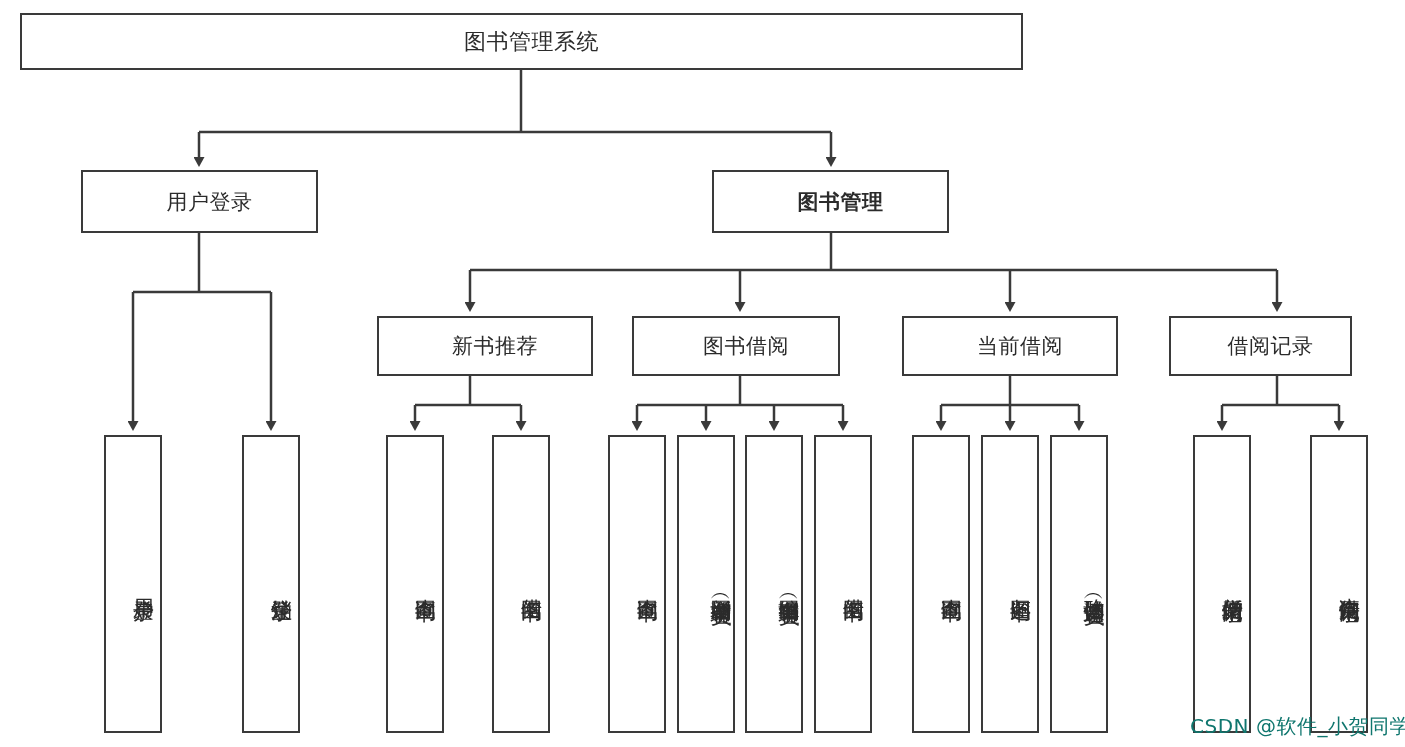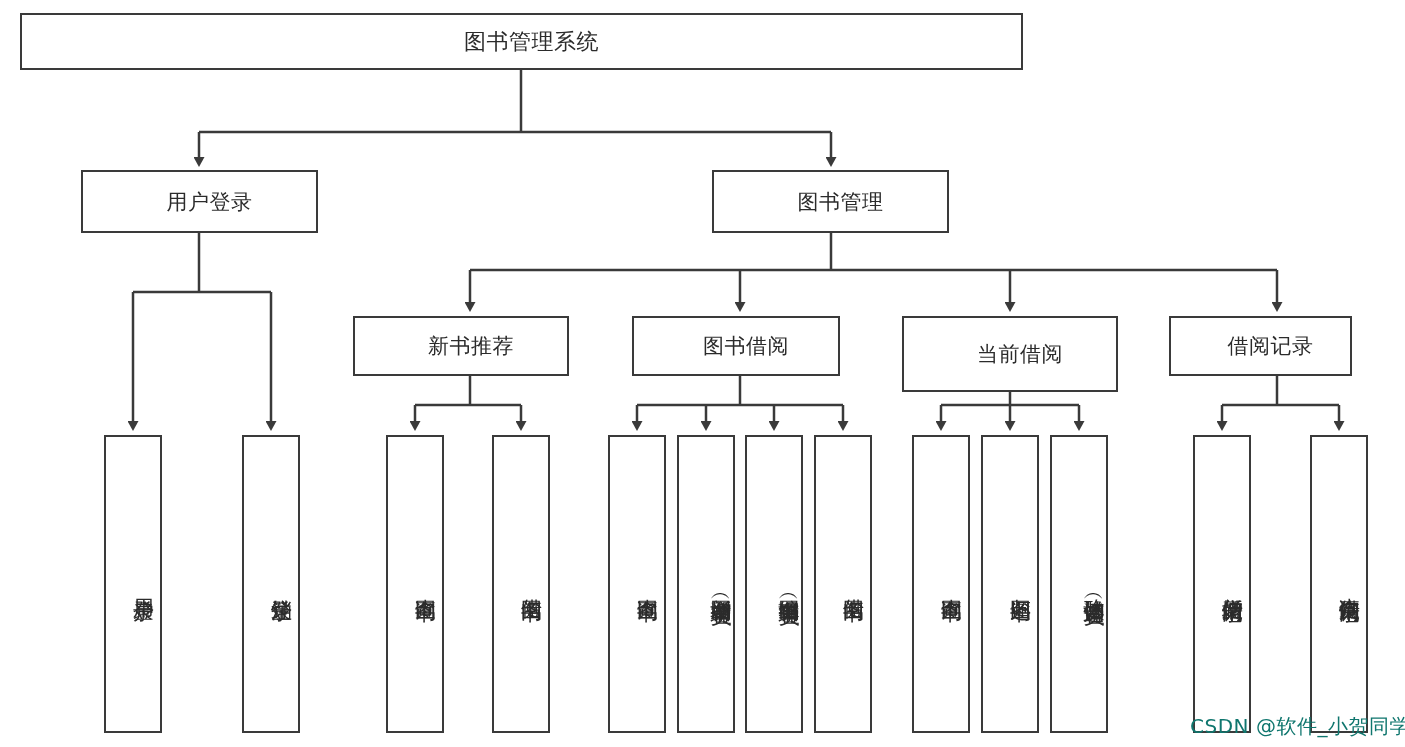--- a/index.html
+++ b/index.html
@@ -130,31 +130,31 @@
     </g>
   </svg>
 
   <div class="node node-h node-root" style="left:20px; top:13px; width:1003px; height:57px;">
     <span>图书管理系统</span>
   </div>
 
   <div class="node node-h" style="left:81px; top:170px; width:237px; height:63px;">
     <span>用户登录</span>
   </div>
-  <div class="node node-h" style="left:712px; top:170px; width:237px; height:63px;">
+  <div class="node node-h" style="left:712px; top:170px; width:237px; height:63px;font-weight:bold;">
     <span>图书管理</span>
   </div>
 
-  <div class="node node-h" style="left:353px; top:316px; width:216px; height:60px;">
+  <div class="node node-h" style="left:377px; top:316px; width:216px; height:60px;">
     <span>新书推荐</span>
   </div>
   <div class="node node-h" style="left:632px; top:316px; width:208px; height:60px;">
     <span>图书借阅</span>
   </div>
-  <div class="node node-h" style="left:902px; top:316px; width:216px; height:76px;">
+  <div class="node node-h" style="left:902px; top:316px; width:216px; height:60px;">
     <span>当前借阅</span>
   </div>
   <div class="node node-h" style="left:1169px; top:316px; width:183px; height:60px;">
     <span>借阅记录</span>
   </div>
 
   <div class="node node-v v-mid" style="left:104px; top:435px; width:58px; height:298px;">
     <span class="vtext">用户登录</span>
   </div>
   <div class="node node-v v-mid" style="left:242px; top:435px; width:58px; height:298px;">

